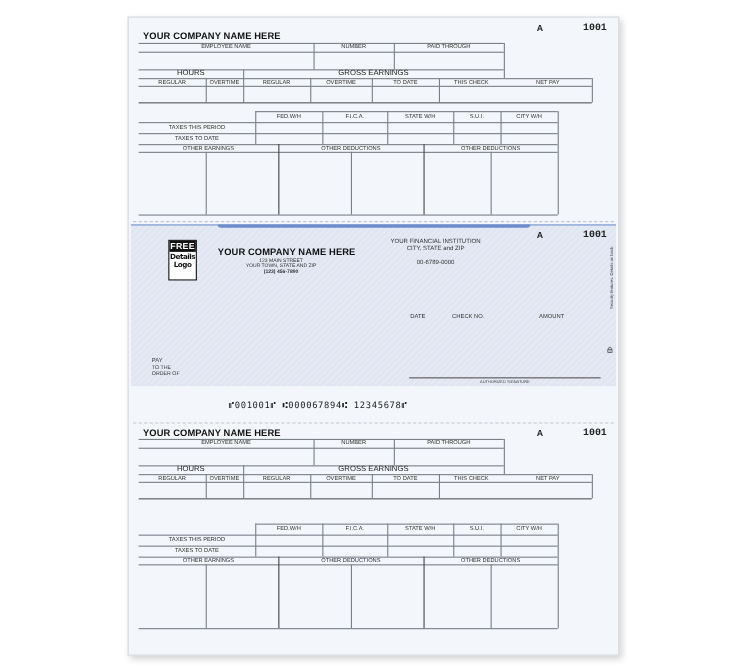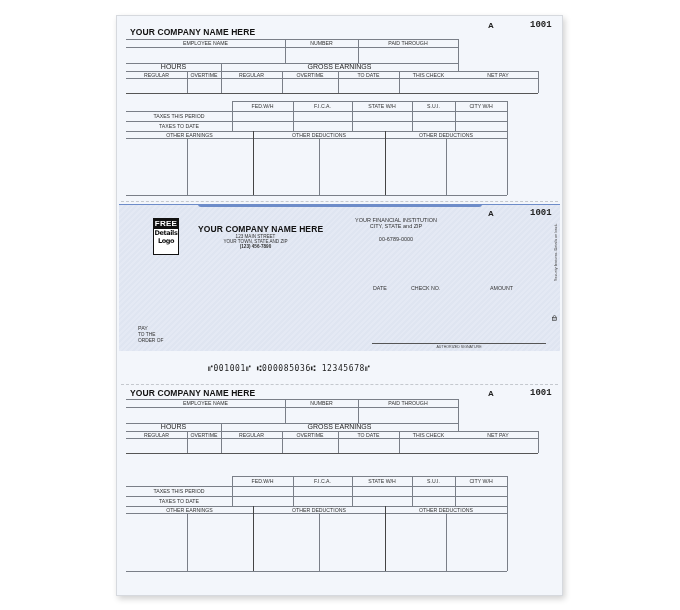--- a/index.html
+++ b/index.html
@@ -148,21 +148,21 @@
     <div class="abs" style="left:253px;width:174px;top:140px;text-align:center;font-size:3.6px;color:#444;">AUTHORIZED SIGNATURE</div>
 
     <div class="vert-text" style="left:435px;top:76px;">Security features. Details on back.</div>
     <svg class="lock" style="left:433px;top:110px;" viewBox="0 0 10 12">
       <path d="M2.5 5 V3.5 A2.5 2.5 0 0 1 7.5 3.5 V5" fill="none" stroke="#333" stroke-width="1.2"></path>
       <rect x="1" y="5" width="8" height="6" fill="none" stroke="#333" stroke-width="1.2"></rect>
       <line x1="1" y1="8" x2="9" y2="8" stroke="#333" stroke-width="0.8"></line>
     </svg>
   </div>
 
-  <div class="micr" style="left:91px;top:348px;">⑈001001⑈ ⑆000085036⑆ 12345678⑈</div>
+  <div class="micr" style="left:91px;top:348px;">⑈001001⑈ ⑆000067894⑆ 12345678⑈</div>
 
   <div class="perf" style="top:368px;"></div>
 
   <div class="abs" style="left:0;top:360px;width:447px;height:215px;">
     <div class="abs company" style="left:13px;top:12px;">YOUR COMPANY NAME HERE</div>
     <div class="abs letter-a" style="left:371px;top:13px;">A</div>
     <div class="abs checknum" style="left:413px;top:12px;">1001</div>
 
     <div class="hline" style="left:9px;width:332px;top:23px;"></div>
     <div class="hline" style="left:9px;width:332px;top:31px;"></div>

